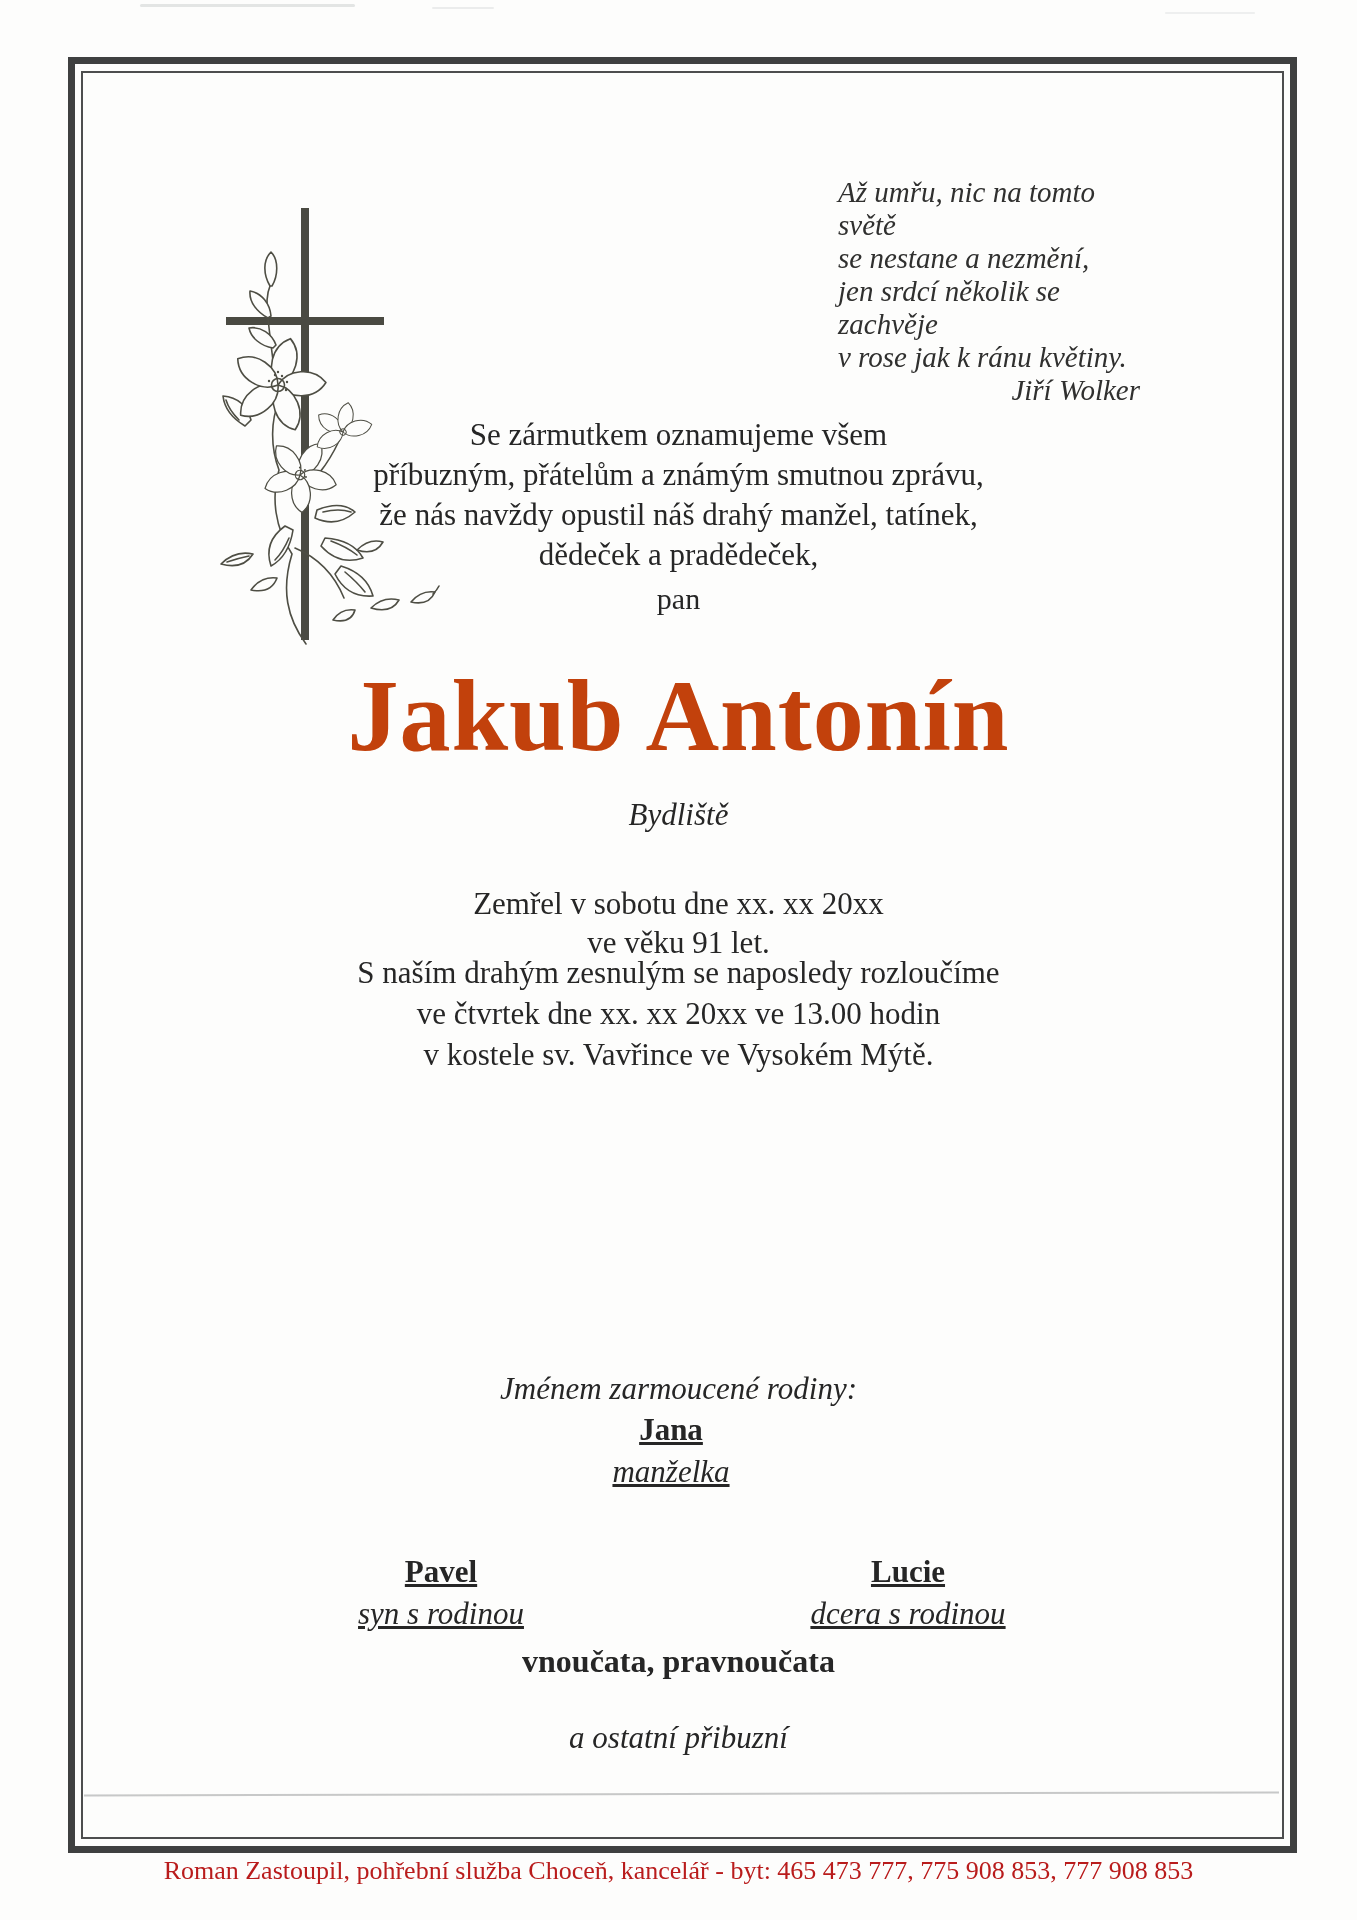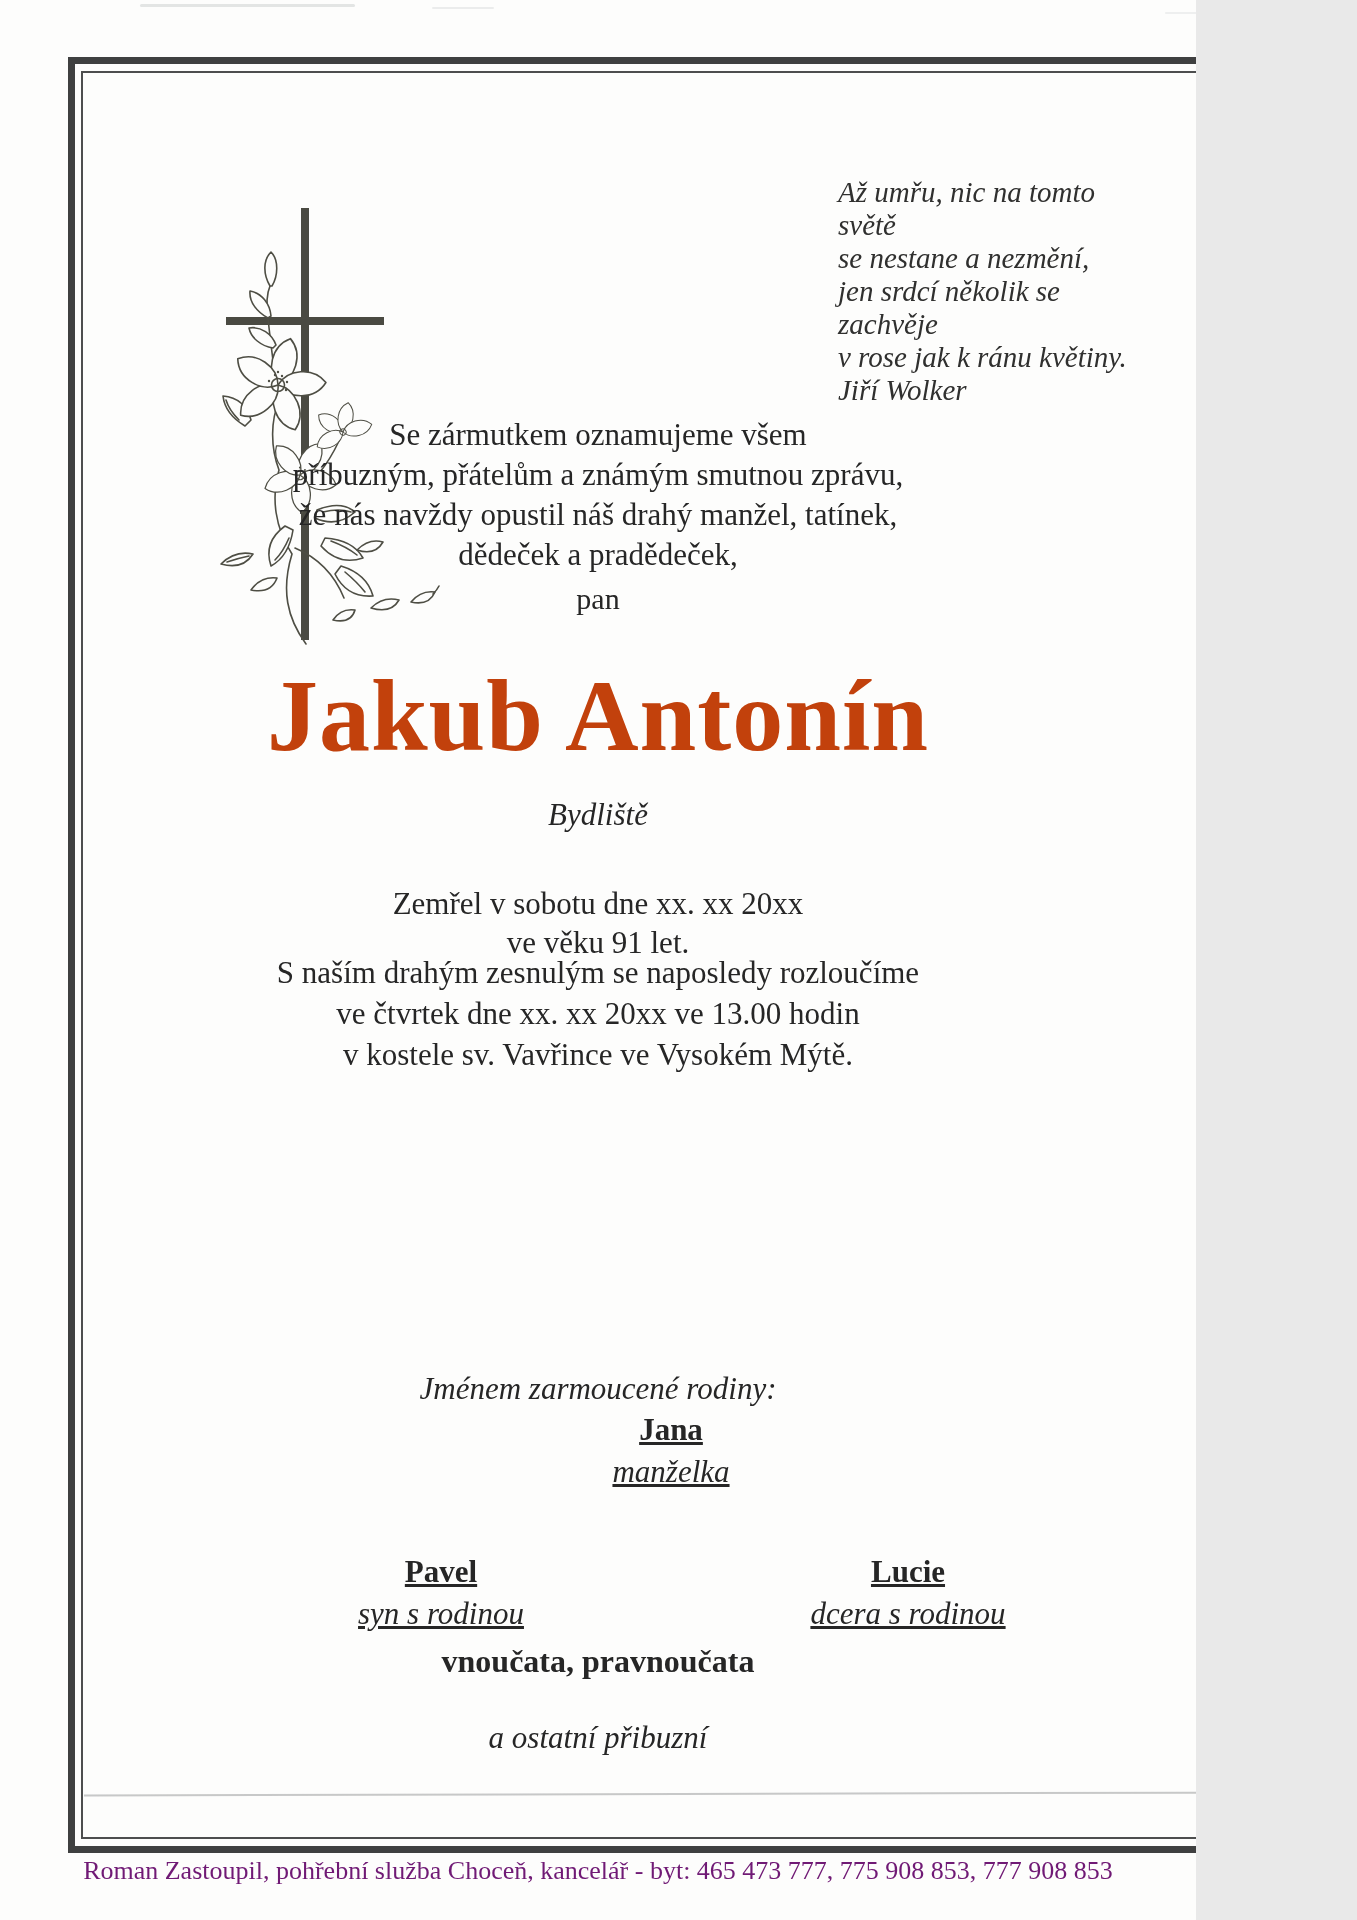--- a/index.html
+++ b/index.html
@@ -1,17 +1,17 @@
 <!DOCTYPE html>
 <html><head>
 <meta charset="utf-8">
 <style>
   html,body{margin:0;padding:0;background:#e9e9e9;}
   .page{
-    position:relative;width:1196px;height:1920px;background:#fdfdfc;
+    position:relative;width:1357px;height:1920px;background:#fdfdfc;
     font-family:"Liberation Serif","DejaVu Serif",serif;color:#262626;overflow:hidden;
   }
   
   .frame-outer{
     position:absolute;left:68px;top:57px;width:1229px;height:1796px;
     border:7px solid #3f4040;box-sizing:border-box;
   }
   .frame-inner{
     position:absolute;left:6px;top:7px;right:6px;bottom:7px;
     border:2px solid #4d4e4e;
@@ -21,41 +21,41 @@
   .artifact.a1{left:140px;top:4px;width:215px;height:3px;opacity:.45;border-radius:2px;}
   .artifact.a2{left:432px;top:7px;width:62px;height:2px;opacity:.3;border-radius:2px;}
   .artifact.a3{left:1165px;top:12px;width:90px;height:2px;opacity:.25;border-radius:2px;}
   .artifact.a4{left:84px;top:1793px;width:1195px;height:2px;opacity:.55;background:#9a9d9c;transform:rotate(-0.15deg);}
   
   .centered{position:absolute;left:0;width:100%;text-align:center;}
   .poem{
     position:absolute;left:838px;top:176px;width:312px;
     font-style:italic;font-size:29px;line-height:33px;color:#30302f;
   }
-  .poem-author{padding-right:10px;}
+  .poem-author{text-align:right;padding-right:10px;}
   .announce{top:415px;font-size:31px;line-height:40px;}
   .salutation{top:582px;font-size:30px;}
   .deceased-name{
     top:664px;font-size:102px;line-height:104px;
     font-weight:bold;letter-spacing:1px;color:#c2410c;
   }
   .residence{top:797px;font-size:31px;font-style:italic;}
   .death-info{top:884px;font-size:31px;line-height:39px;}
   .farewell{top:952px;font-size:31px;line-height:41px;}
   .burial{top:1160px;font-size:31px;line-height:39px;}
   .family-heading{top:1371px;font-size:31px;font-style:italic;}
   .person{position:absolute;transform:translateX(-50%);text-align:center;white-space:nowrap;text-decoration:underline;}
   .person-wife{left:671px;top:1408px;}
   .person-son{left:441px;top:1550px;text-align:center;}
   .person-daughter{left:908px;top:1550px;}
   .person-name{font-size:31px;font-weight:bold;line-height:44px;}
   .person-rel{font-size:31px;font-style:italic;line-height:40px;}
   .grandchildren{top:1643px;font-size:32px;font-weight:bold;}
   .others{top:1720px;font-size:31px;font-style:italic;}
-  .footer-line{top:1856px;font-size:26px;color:#701a75;}
+  .footer-line{top:1856px;font-size:26px;color:#b91c1c;}
   
   .illustration{position:absolute;left:175px;top:198px;width:270px;height:450px;}
 </style>
 </head>
 <body>
 
 <div class="page">
 
   <div class="artifact a1"></div>
   <div class="artifact a2"></div>

